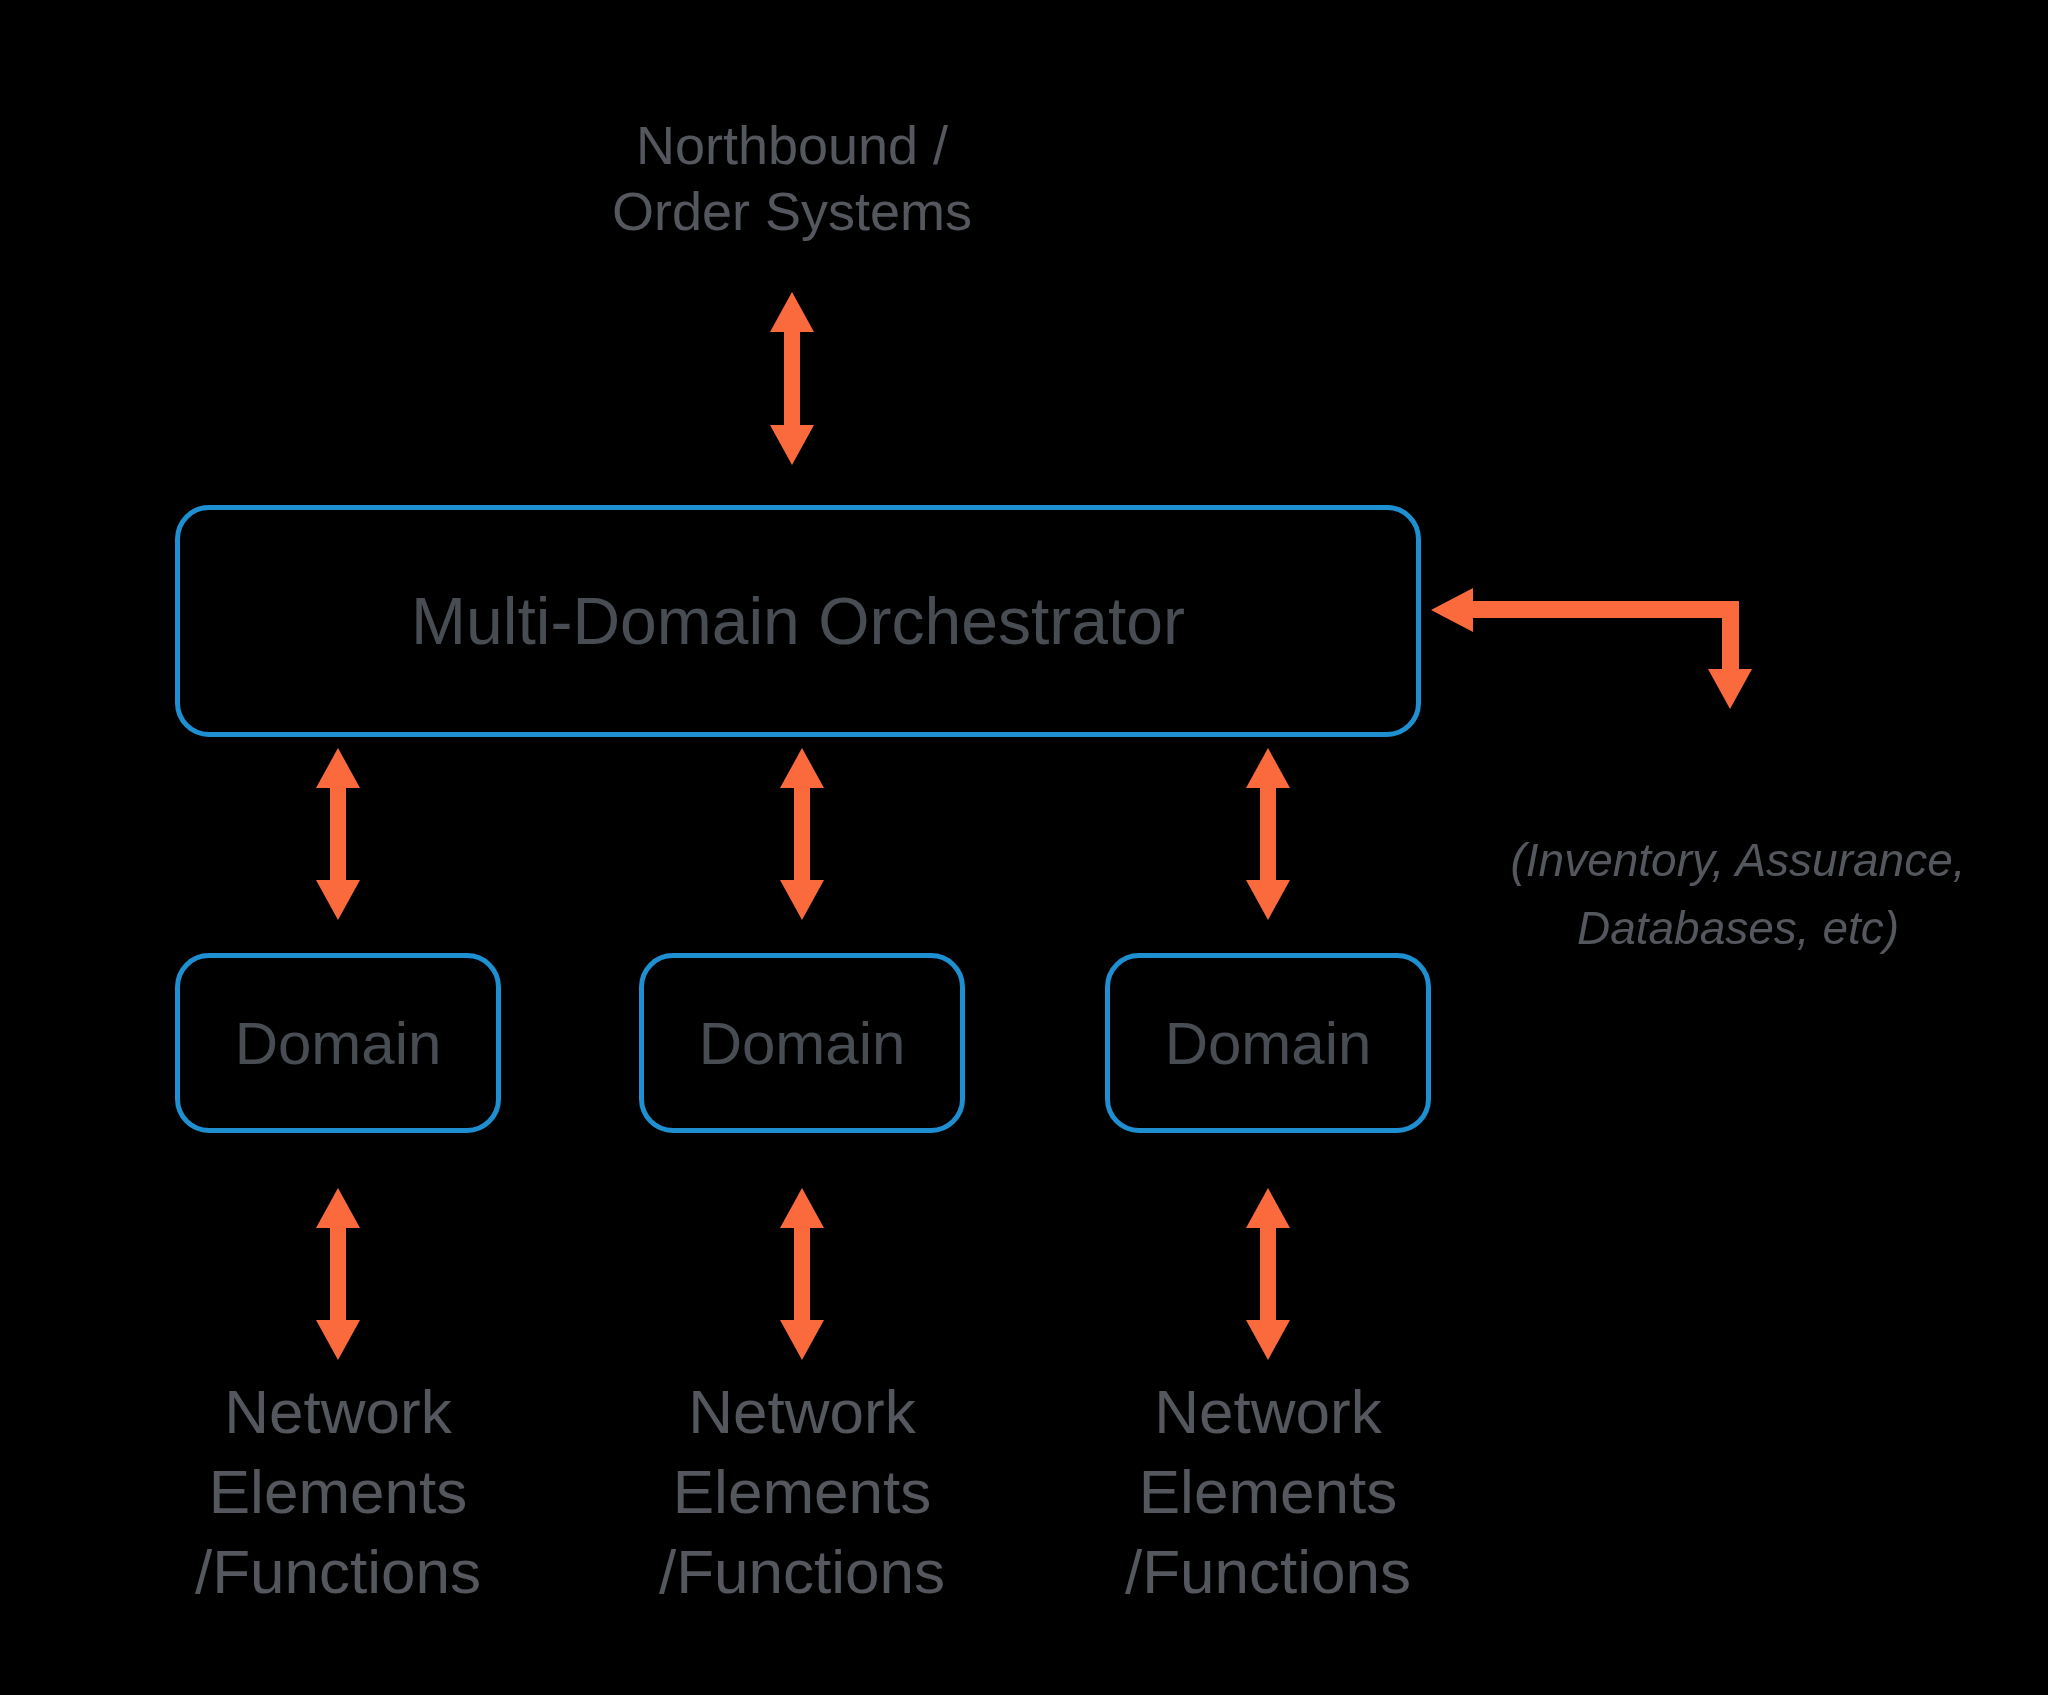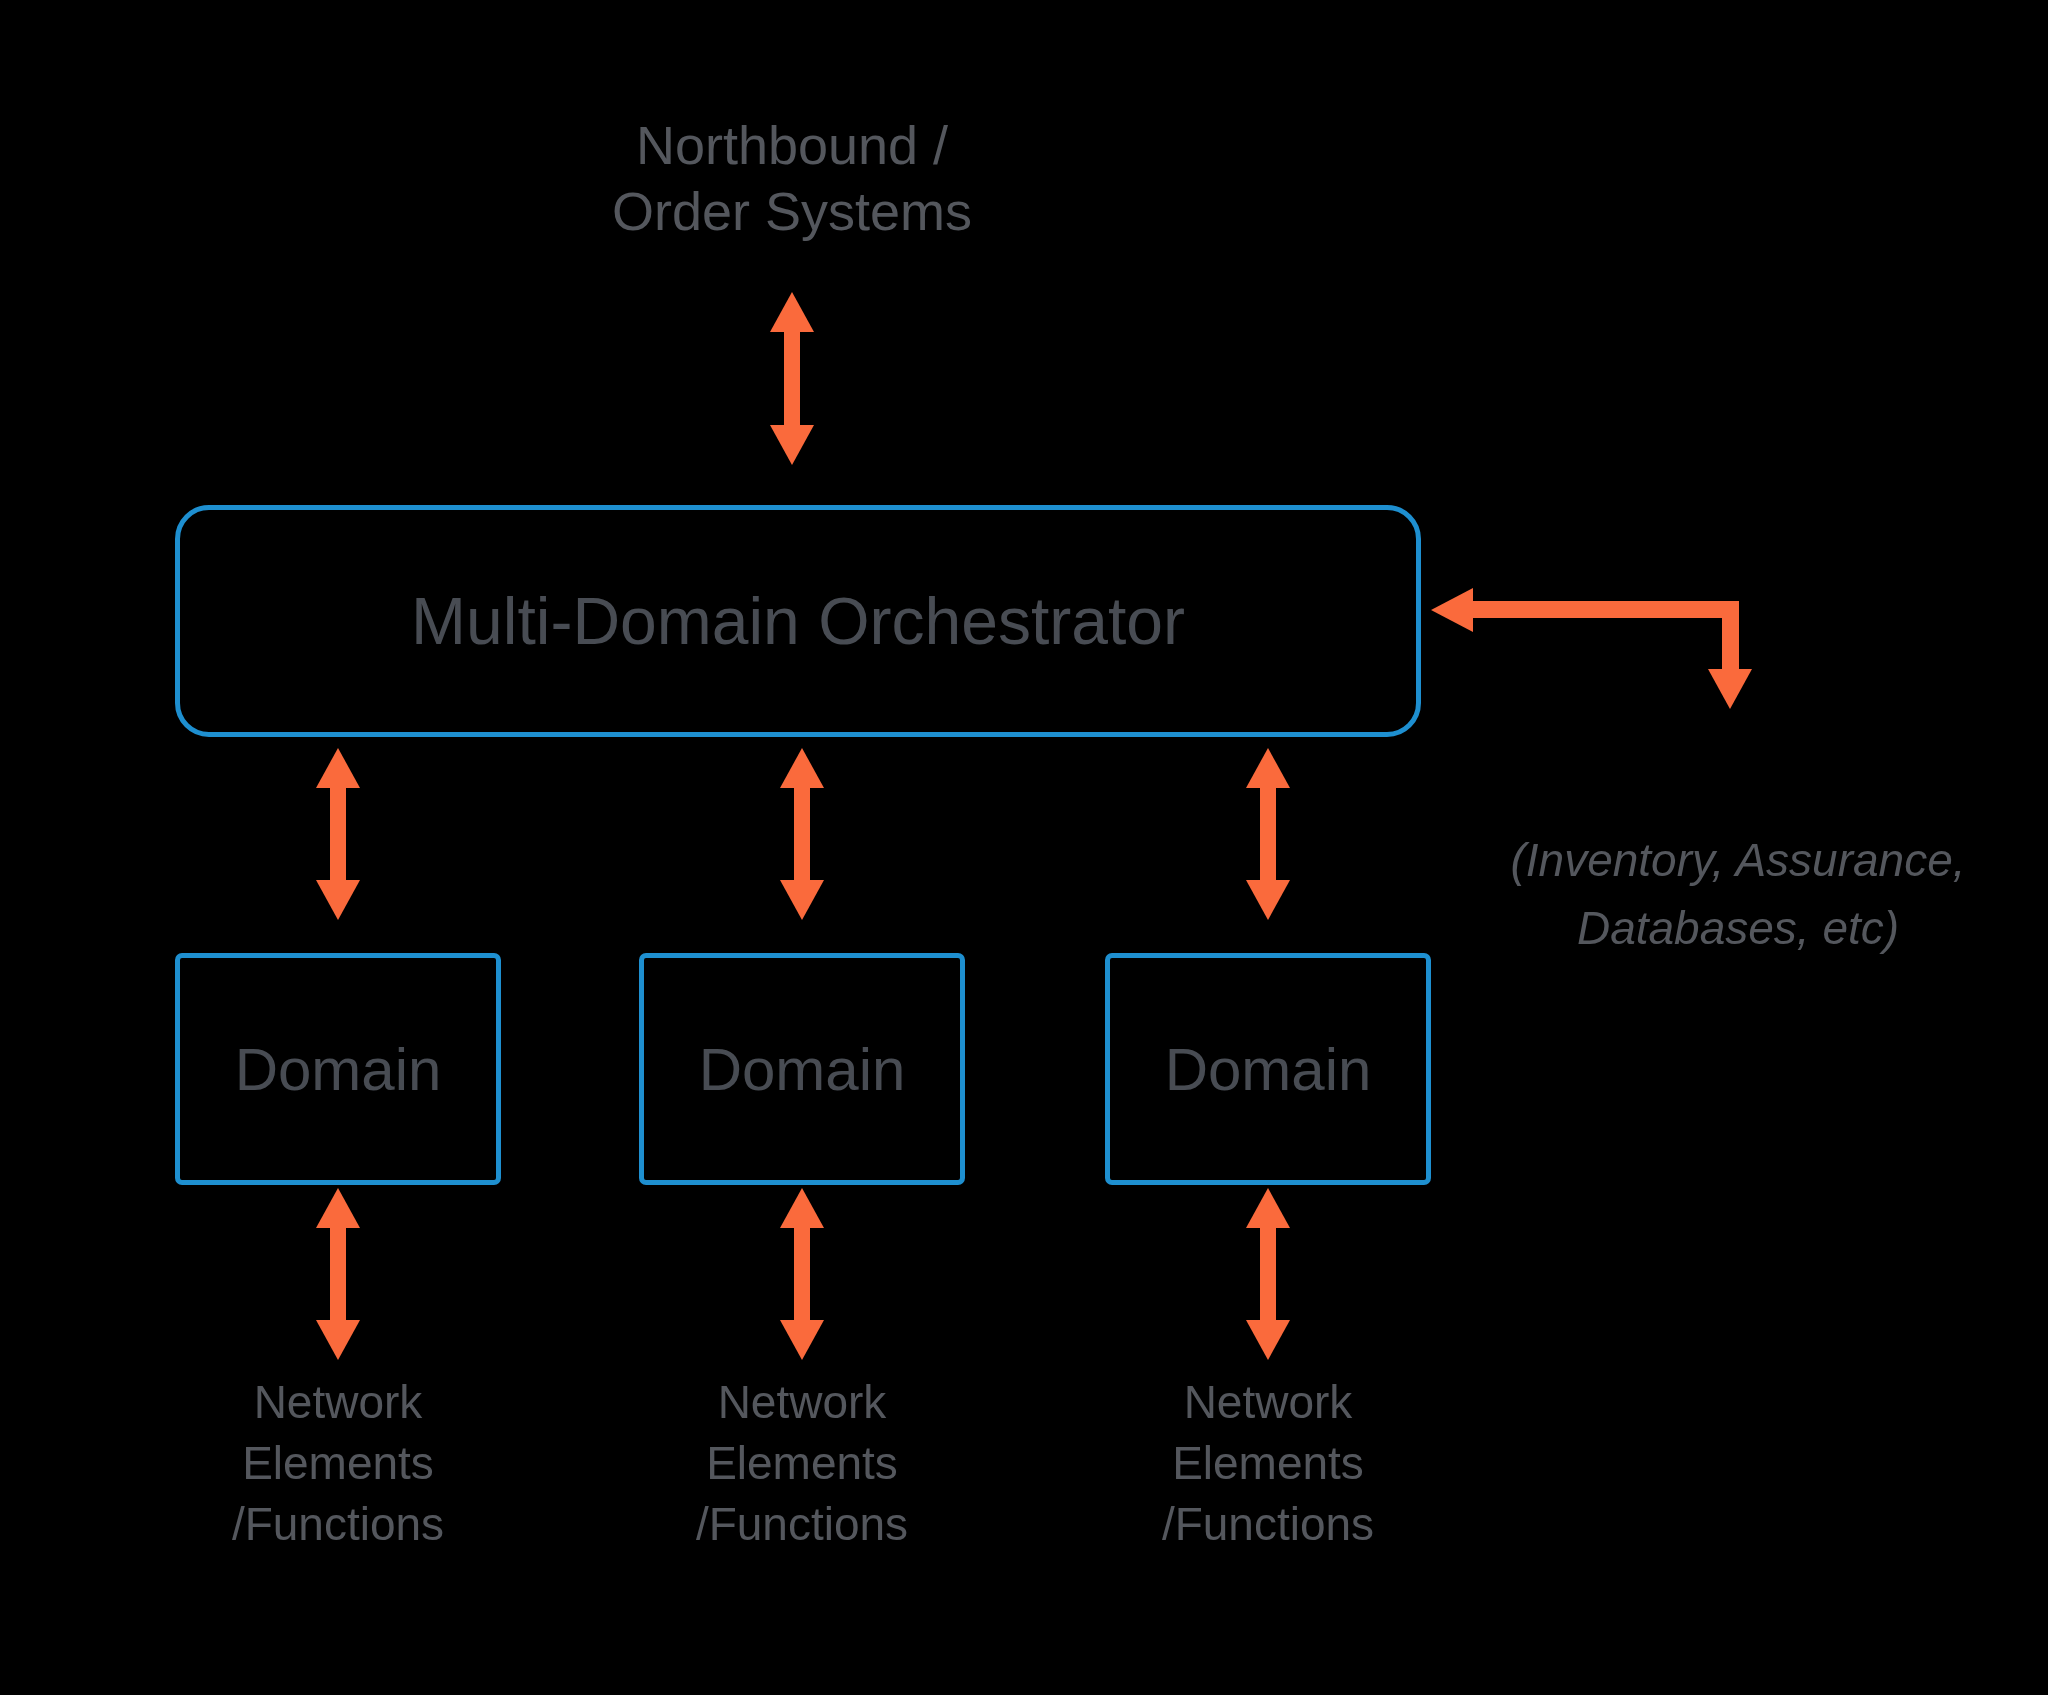--- a/index.html
+++ b/index.html
@@ -24,21 +24,21 @@
     color: var(--label-gray);
     text-align: center;
     white-space: pre-line;
   }
   .label-northbound {
     left: 492px; top: 112px; width: 600px;
     font-size: 54px; line-height: 66px;
   }
   .label-network {
     width: 400px; top: 1372px;
-    font-size: 46px; line-height: 61px;
+    font-size: 62px; line-height: 80px;
   }
   .label-eastwest-title {
     left: 1438px; top: 750px; width: 600px;
     font-size: 56px; line-height: 62px;
   }
   .label-eastwest-subtitle {
     left: 1438px; top: 826px; width: 600px;
     font-size: 46px; line-height: 68px;
     font-style: italic;
   }
@@ -50,23 +50,22 @@
     display: flex;
     align-items: center;
     justify-content: center;
     color: var(--box-text-gray);
   }
   .box-orchestrator {
     left: 175px; top: 505px; width: 1246px; height: 232px;
     font-size: 66px;
   }
   .box-domain {
-    top: 953px; width: 326px; height: 232px;
+    top: 953px; width: 326px; height: 180px;
     font-size: 60px;
-    border-radius: 7px;
   }
   
   .varrow {
     position: absolute;
     width: 44px;
     display: flex;
     flex-direction: column;
     align-items: center;
   }
   .varrow .head-up {

